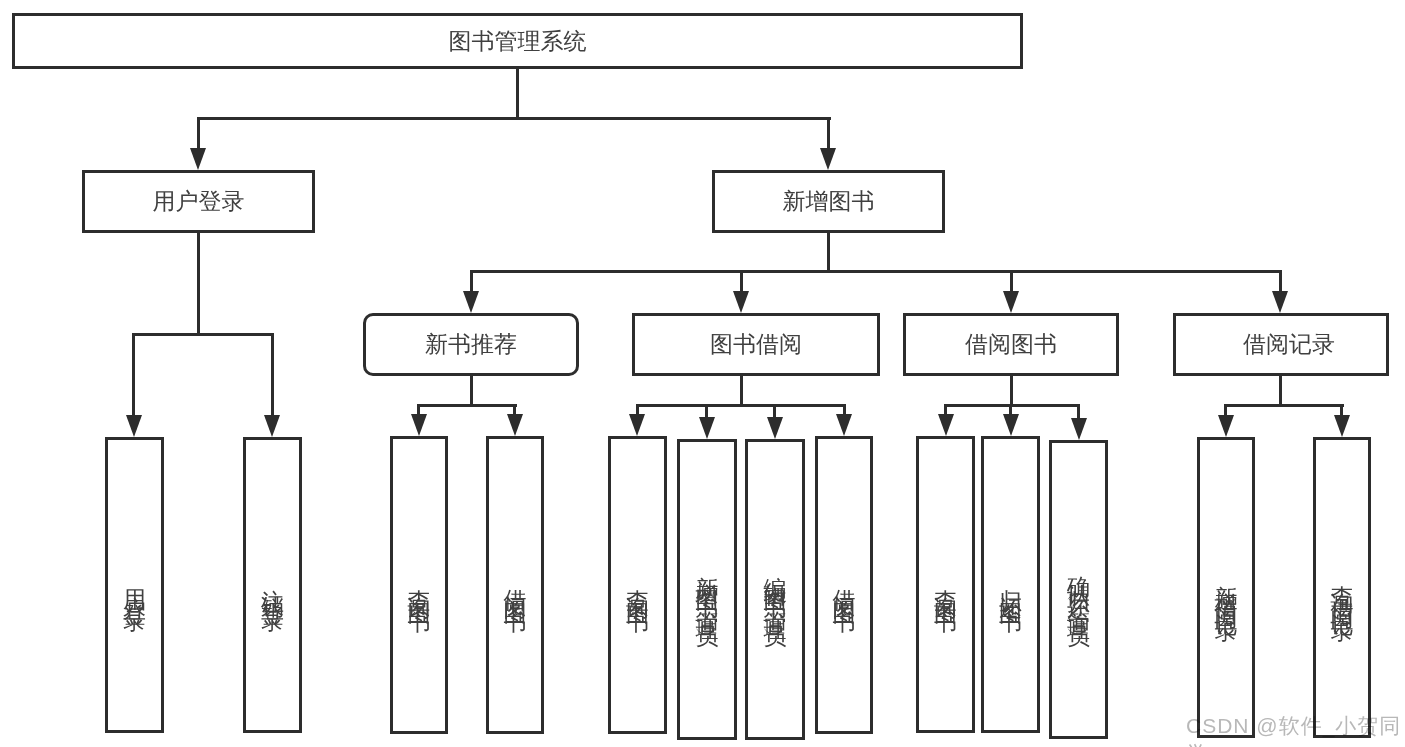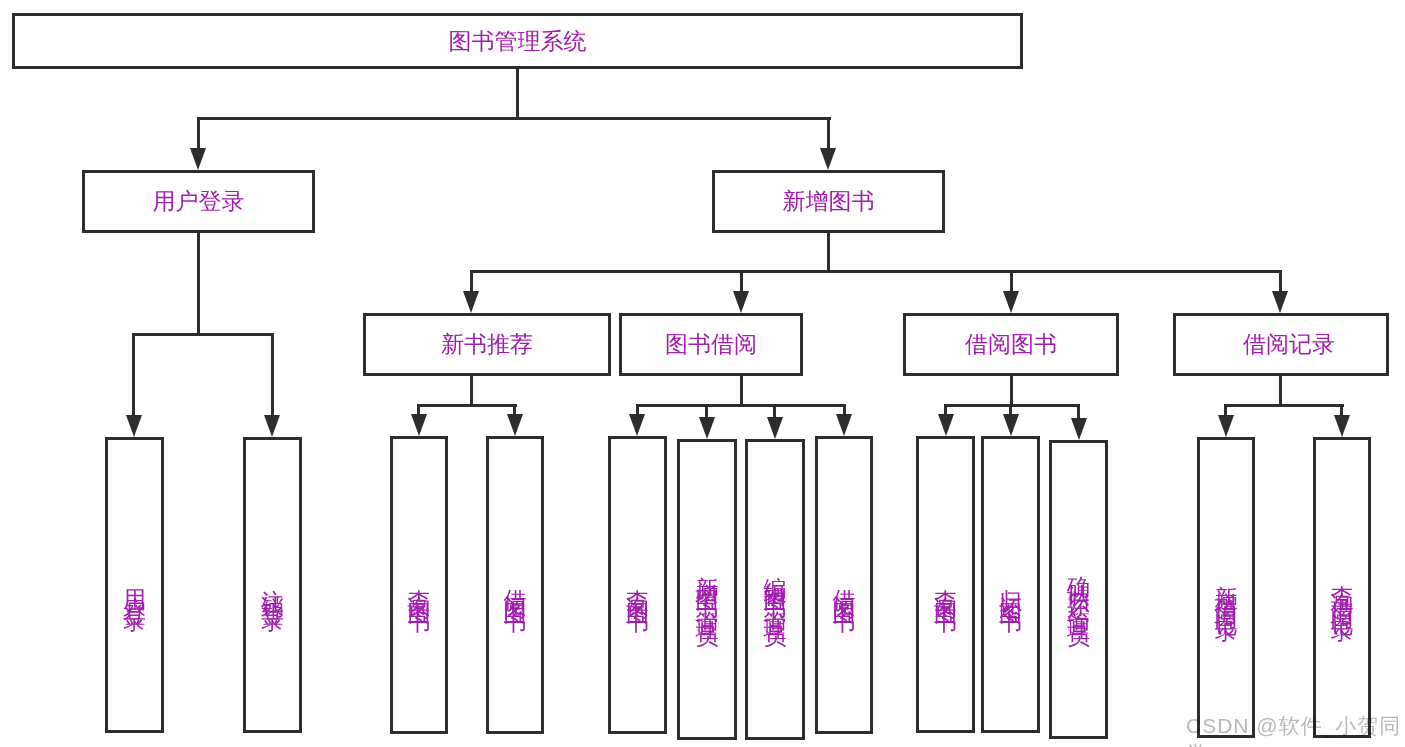--- a/index.html
+++ b/index.html
@@ -3,21 +3,21 @@
 <meta charset="utf-8">
 <style>
   html,body{margin:0;padding:0;background:#ffffff;}
   #stage{
     position:relative;width:1405px;height:747px;background:#ffffff;overflow:hidden;
     font-family:"Liberation Sans","DejaVu Sans",sans-serif;
   }
   .bx{
     position:absolute;background:#ffffff;border:3px solid #2d2d2d;box-sizing:border-box;
     display:flex;align-items:center;justify-content:center;
-    font-size:23px;color:#a21caf;white-space:nowrap;z-index:2;
+    font-size:23px;color:#404040;white-space:nowrap;z-index:2;
   }
   .vert{
     writing-mode:vertical-rl;text-orientation:mixed;
     letter-spacing:7px;line-height:1;font-size:23px;white-space:normal;
   }
   .ln{position:absolute;background:#2d2d2d;z-index:1;}
   .arr{
     position:absolute;width:0;height:0;z-index:1;
     border-left:8px solid transparent;border-right:8px solid transparent;
     border-top:22px solid #2d2d2d;
@@ -30,22 +30,22 @@
 </head>
 <body>
 
 <div id="stage">
 
   <div class="bx" style="left:12px;top:13px;width:1011px;height:56px;">图书管理系统</div>
 
   <div class="bx" style="left:82px;top:170px;width:233px;height:63px;">用户登录</div>
   <div class="bx" style="left:712px;top:170px;width:233px;height:63px;">新增图书</div>
 
-  <div class="bx" style="left:363px;top:313px;width:248px;height:63px;">新书推荐</div>
-  <div class="bx" style="left:619px;top:313px;width:184px;height:63px;">图书借阅</div>
+  <div class="bx" style="left:363px;top:313px;width:216px;height:63px;border-radius:10px;">新书推荐</div>
+  <div class="bx" style="left:632px;top:313px;width:248px;height:63px;">图书借阅</div>
   <div class="bx" style="left:903px;top:313px;width:216px;height:63px;">借阅图书</div>
   <div class="bx" style="left:1173px;top:313px;width:216px;height:63px;padding-left:16px;">借阅记录</div>
 
   <div class="bx vert" style="left:105px;top:437px;width:59px;height:296px;">用户登录</div>
   <div class="bx vert" style="left:243px;top:437px;width:59px;height:296px;">注销登录</div>
 
   <div class="bx vert" style="left:390px;top:436px;width:58px;height:298px;">查询图书</div>
   <div class="bx vert" style="left:486px;top:436px;width:58px;height:298px;">借阅图书</div>
 
   <div class="bx vert" style="left:608px;top:436px;width:59px;height:298px;">查询图书</div>

